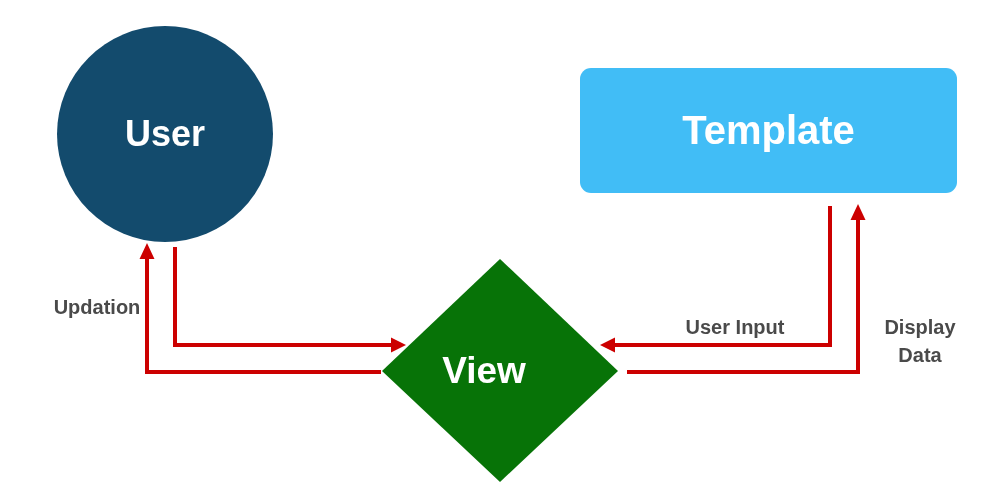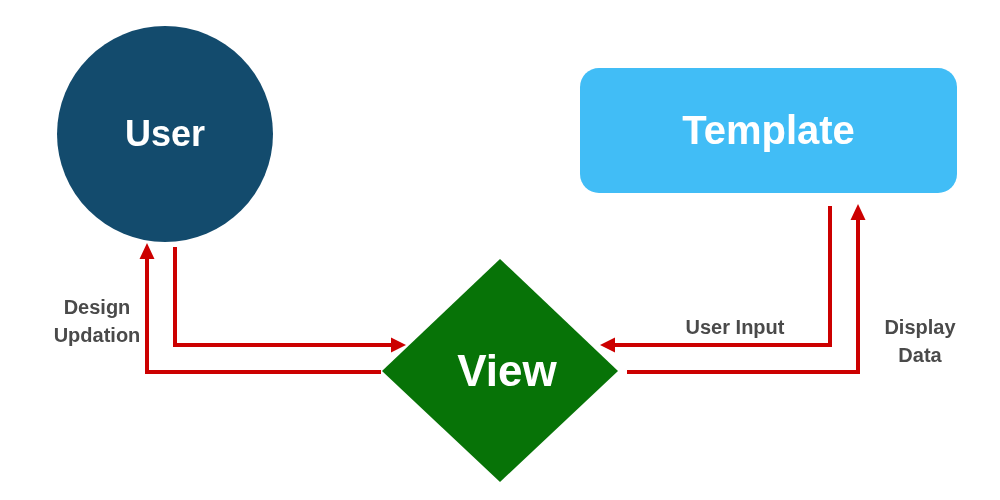--- a/index.html
+++ b/index.html
@@ -44,29 +44,29 @@
   .node-circle {
     left: 57px; top: 26px;
     width: 216px; height: 216px;
     border-radius: 50%;
     background: var(--model-fill);
     font-size: 36px;
   }
   .node-rect {
     left: 580px; top: 68px;
     width: 377px; height: 125px;
-    border-radius: 19px;
+    border-radius: 11px;
     background: var(--template-fill);
     font-size: 40px;
   }
   .node-diamond-label {
-    left: 389px; top: 259px;
+    left: 366px; top: 259px;
     width: 236px; height: 223px;
     background: transparent;
-    font-size: 44px;
+    font-size: 37px;
   }
   .edge-label {
     position: absolute;
     color: var(--edge-label-color);
     font-weight: bold;
     font-size: 20px;
     text-align: center;
     line-height: 1.38;
   }
   .lbl-design { left: 30px; top: 294px; width: 134px; }
@@ -102,21 +102,20 @@
 
   <div class="node node-rect">
     <span>Template</span>
   </div>
 
   <div class="node node-diamond-label">
     <span>View</span>
   </div>
 
   <div class="edge-label lbl-design">
-    <div>Design</div>
     <div>Updation</div>
   </div>
 
 
   <div class="edge-label lbl-userinput">User Input</div>
 
   <div class="edge-label lbl-display">
     <div>Display</div>
     <div>Data</div>
   </div>

